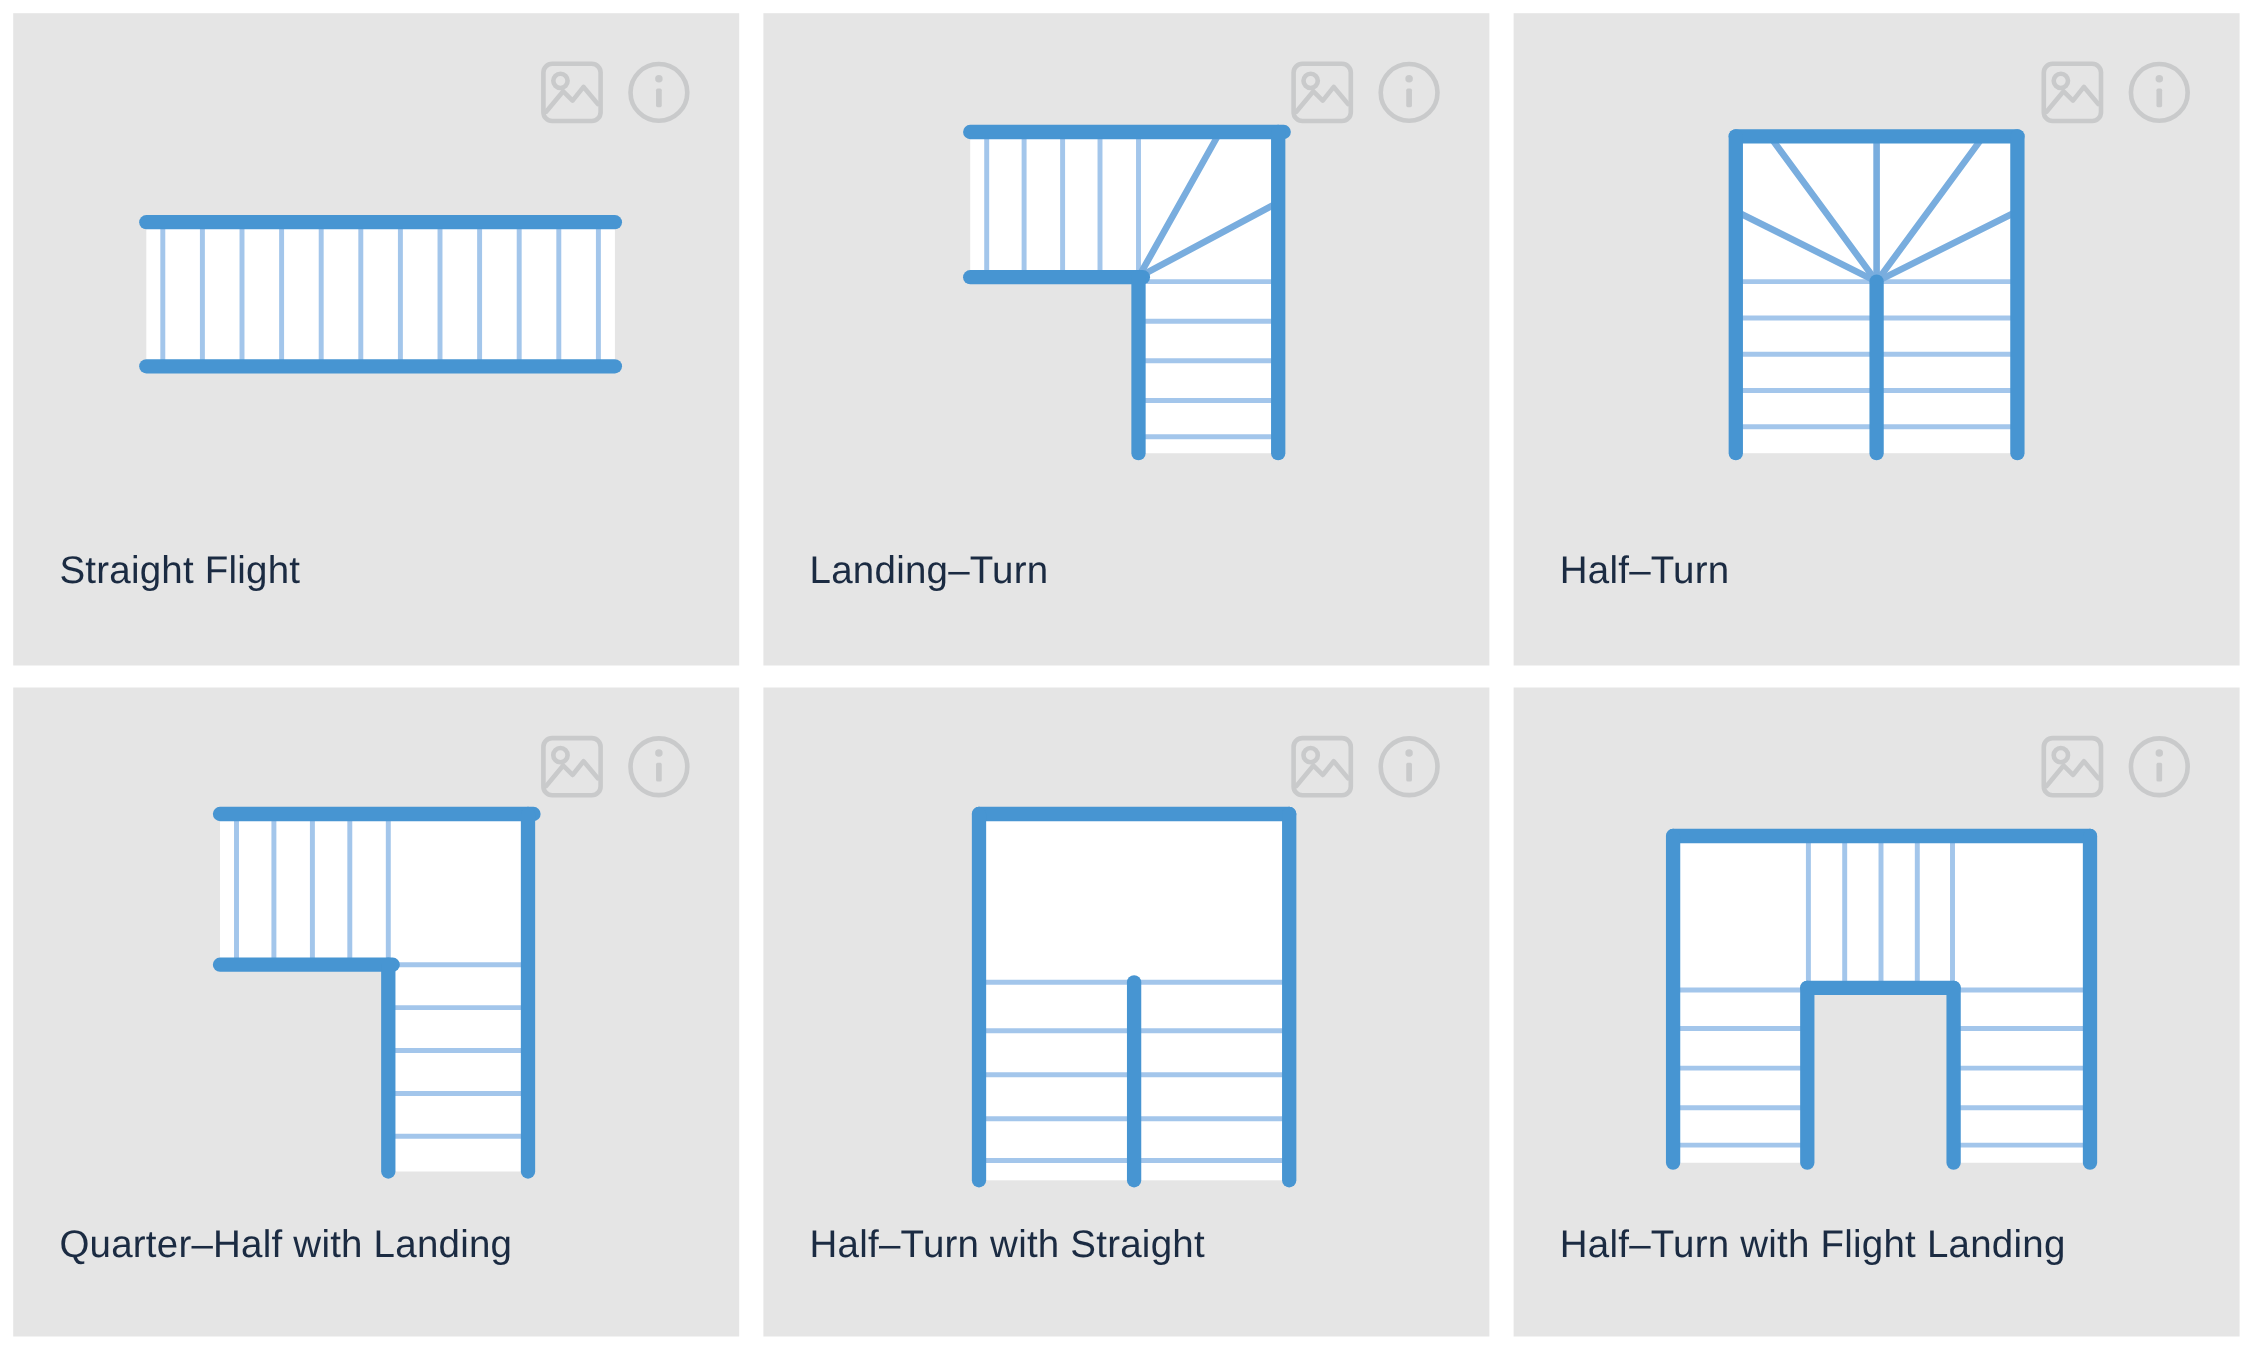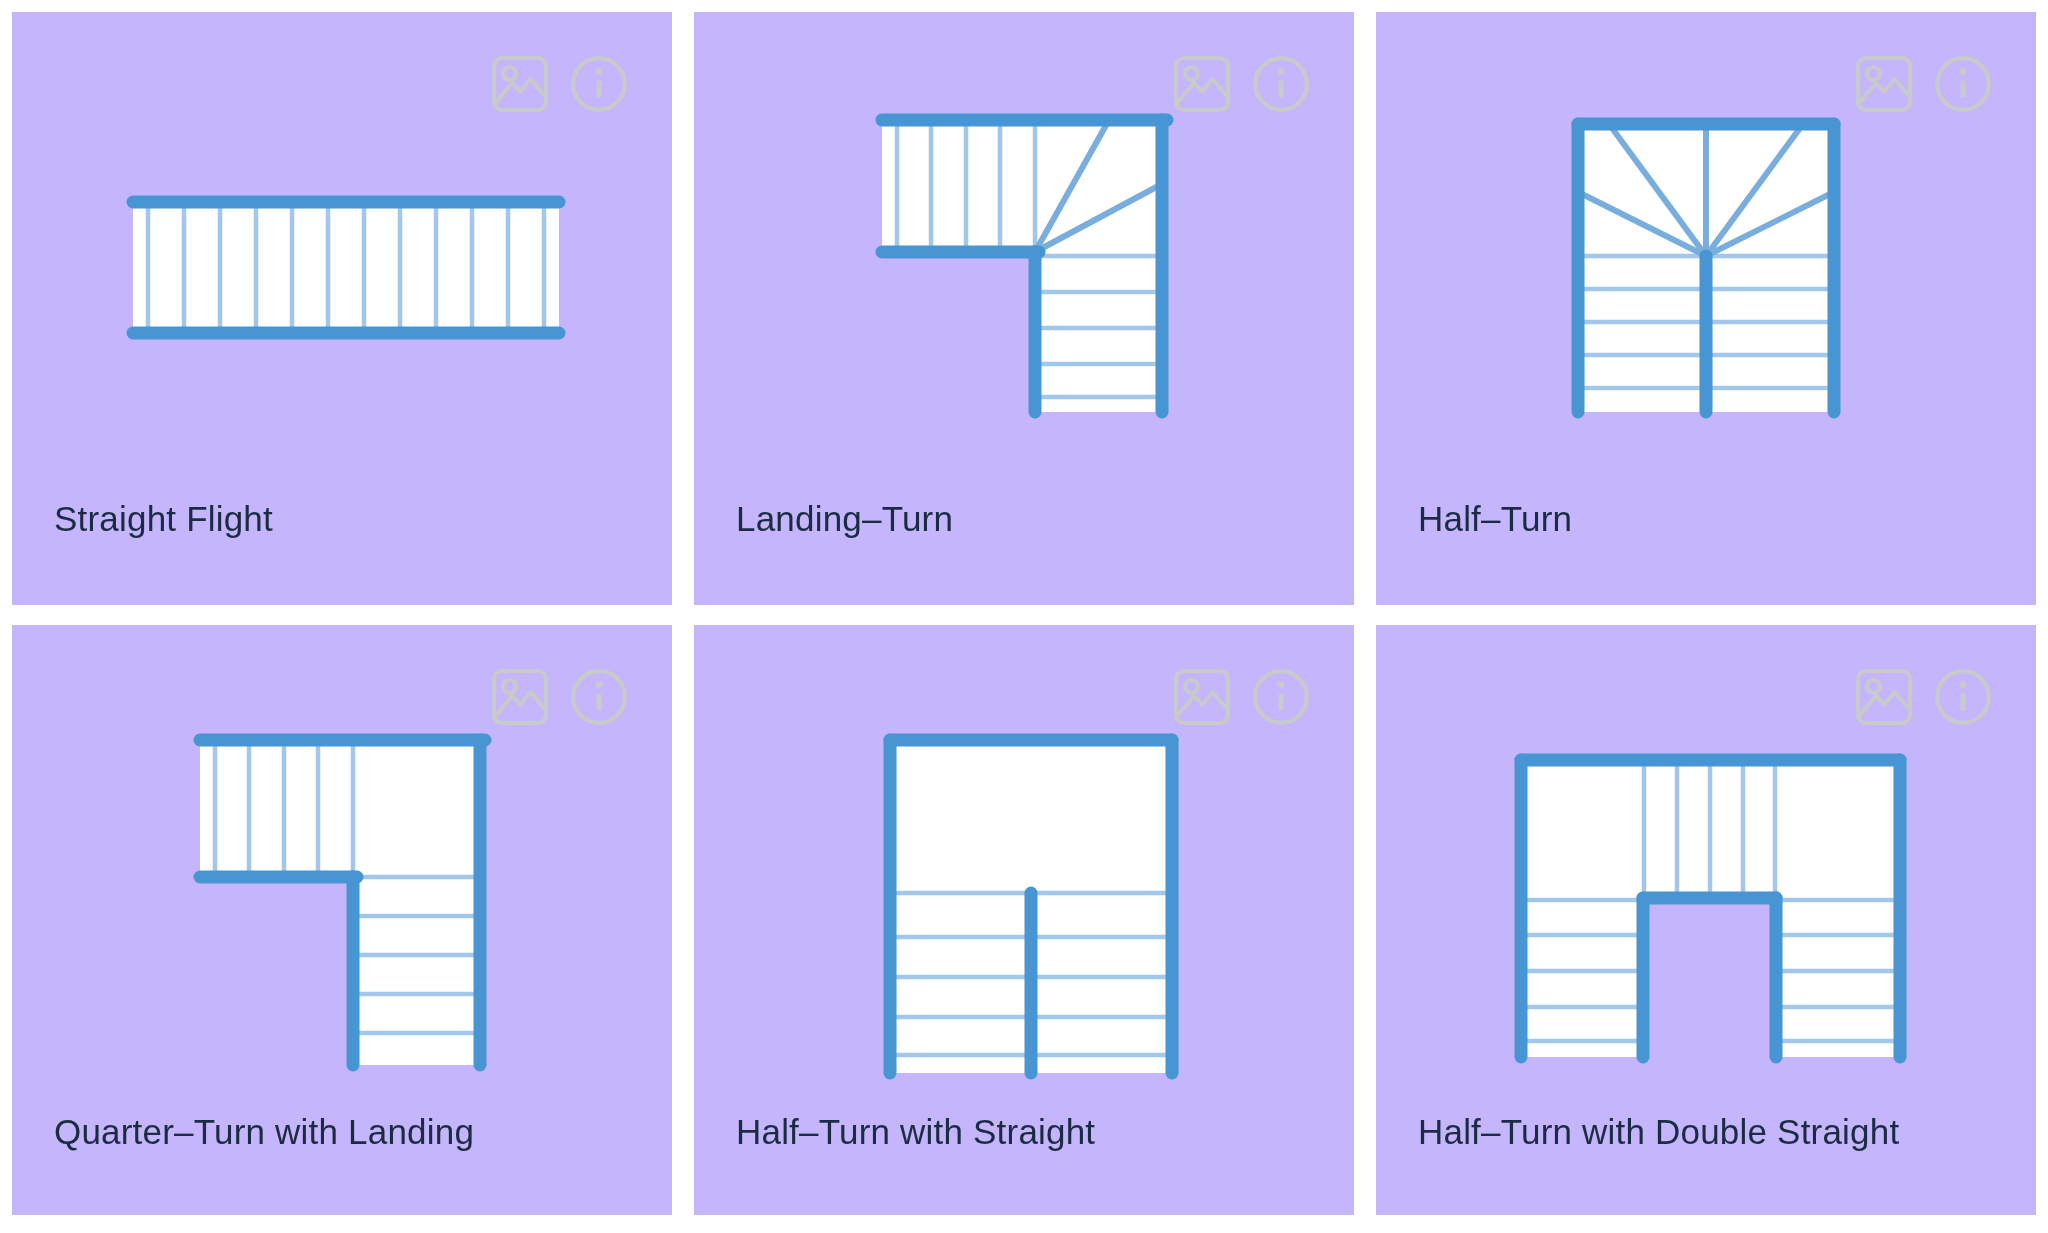--- a/index.html
+++ b/index.html
@@ -14,21 +14,21 @@
   .grid {
     display: grid;
     grid-template-columns: repeat(3, 660px);
     grid-template-rows: 593px 590px;
     column-gap: 22px;
     row-gap: 20px;
     padding: 12px 12px 18px 12px;
   }
   .card {
     position: relative;
-    background: #c4b5fd;
+    background: #e5e5e5;
     cursor: pointer;
   }
   .diagram {
     position: absolute;
     left: 0;
     top: 0;
     width: 660px;
     height: 590px;
   }
   .card-label {
@@ -221,21 +221,21 @@
           <path class="gi" d="M6.5 47.5 L22 29 L30.5 37.5 L40.5 25 L53.5 40.5"></path>
         </svg>
     </span>
     <span class="icon-info">
       <svg viewBox="0 0 58 58">
           <circle class="gi" cx="29" cy="29" r="25.8"></circle>
           <circle class="gf" cx="29" cy="16.5" r="3.4"></circle>
           <rect class="gf" x="26.4" y="25.5" width="5.2" height="17" rx="1.5"></rect>
         </svg>
     </span>
-    <div class="card-label">Quarter–Turn with Landing</div>
+    <div class="card-label">Quarter–Half with Landing</div>
   </div>
 
   <div class="card">
     <svg class="diagram" viewBox="0 0 660 590">
       <rect class="wh" x="196" y="115" width="282" height="333"></rect>
       <g class="tn">
         <line x1="196" y1="268" x2="478" y2="268"></line>
           <line x1="196" y1="312" x2="478" y2="312"></line>
         <line x1="196" y1="352" x2="478" y2="352"></line>
           <line x1="196" y1="392" x2="478" y2="392"></line>
@@ -301,16 +301,16 @@
           <path class="gi" d="M6.5 47.5 L22 29 L30.5 37.5 L40.5 25 L53.5 40.5"></path>
         </svg>
     </span>
     <span class="icon-info">
       <svg viewBox="0 0 58 58">
           <circle class="gi" cx="29" cy="29" r="25.8"></circle>
           <circle class="gf" cx="29" cy="16.5" r="3.4"></circle>
           <rect class="gf" x="26.4" y="25.5" width="5.2" height="17" rx="1.5"></rect>
         </svg>
     </span>
-    <div class="card-label">Half–Turn with Double Straight</div>
+    <div class="card-label">Half–Turn with Flight Landing</div>
   </div>
 
 </div>
 
 </body></html>

